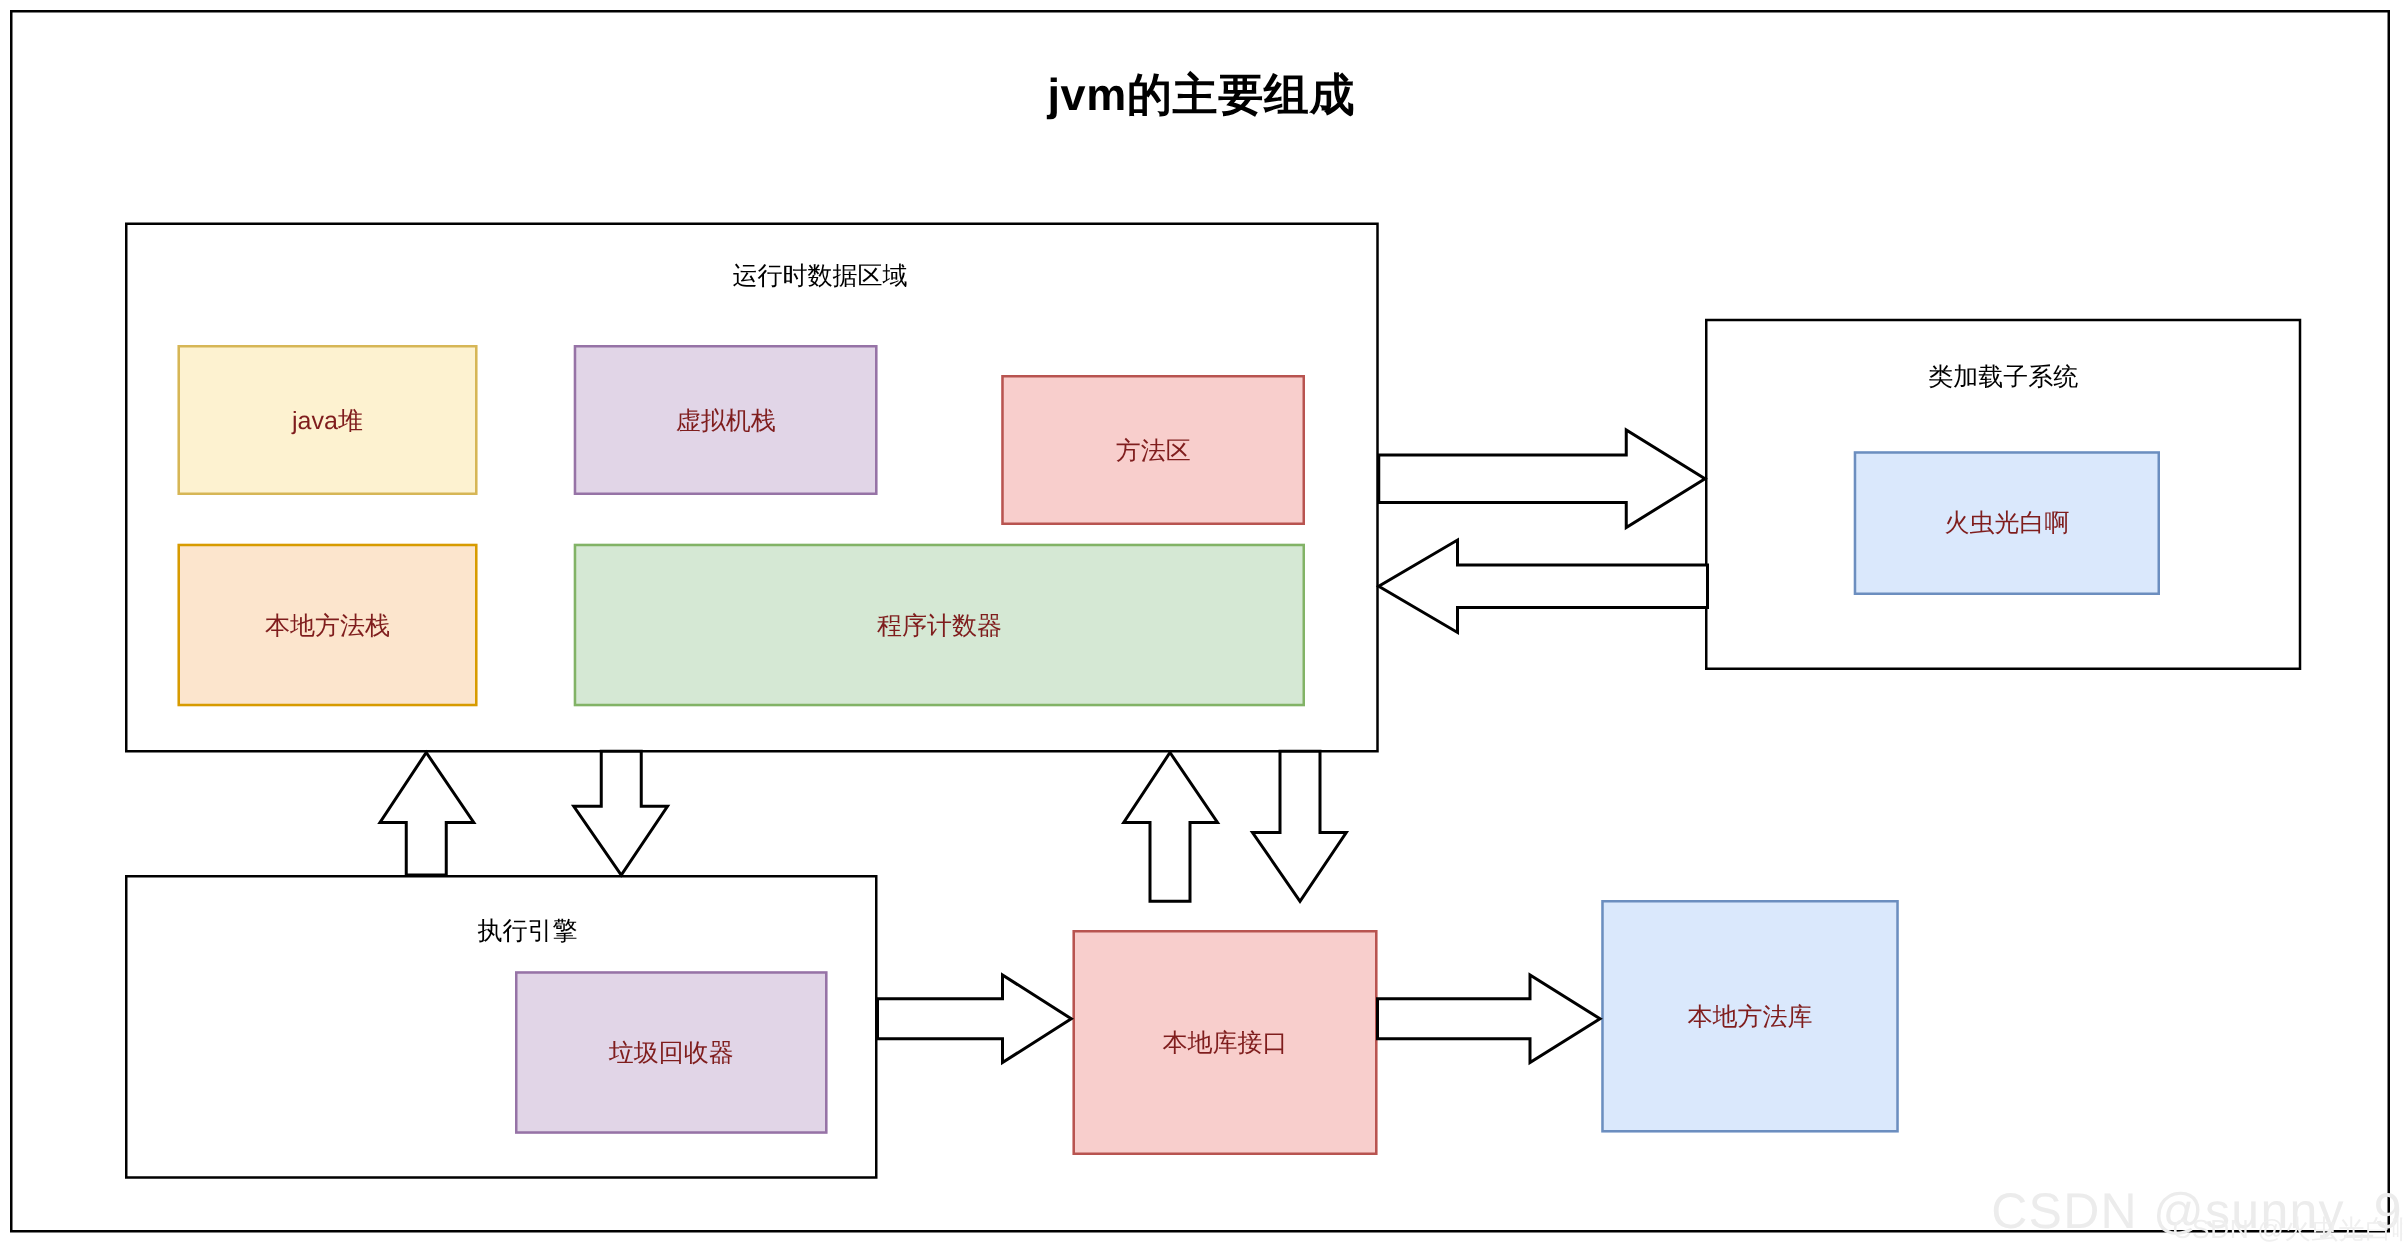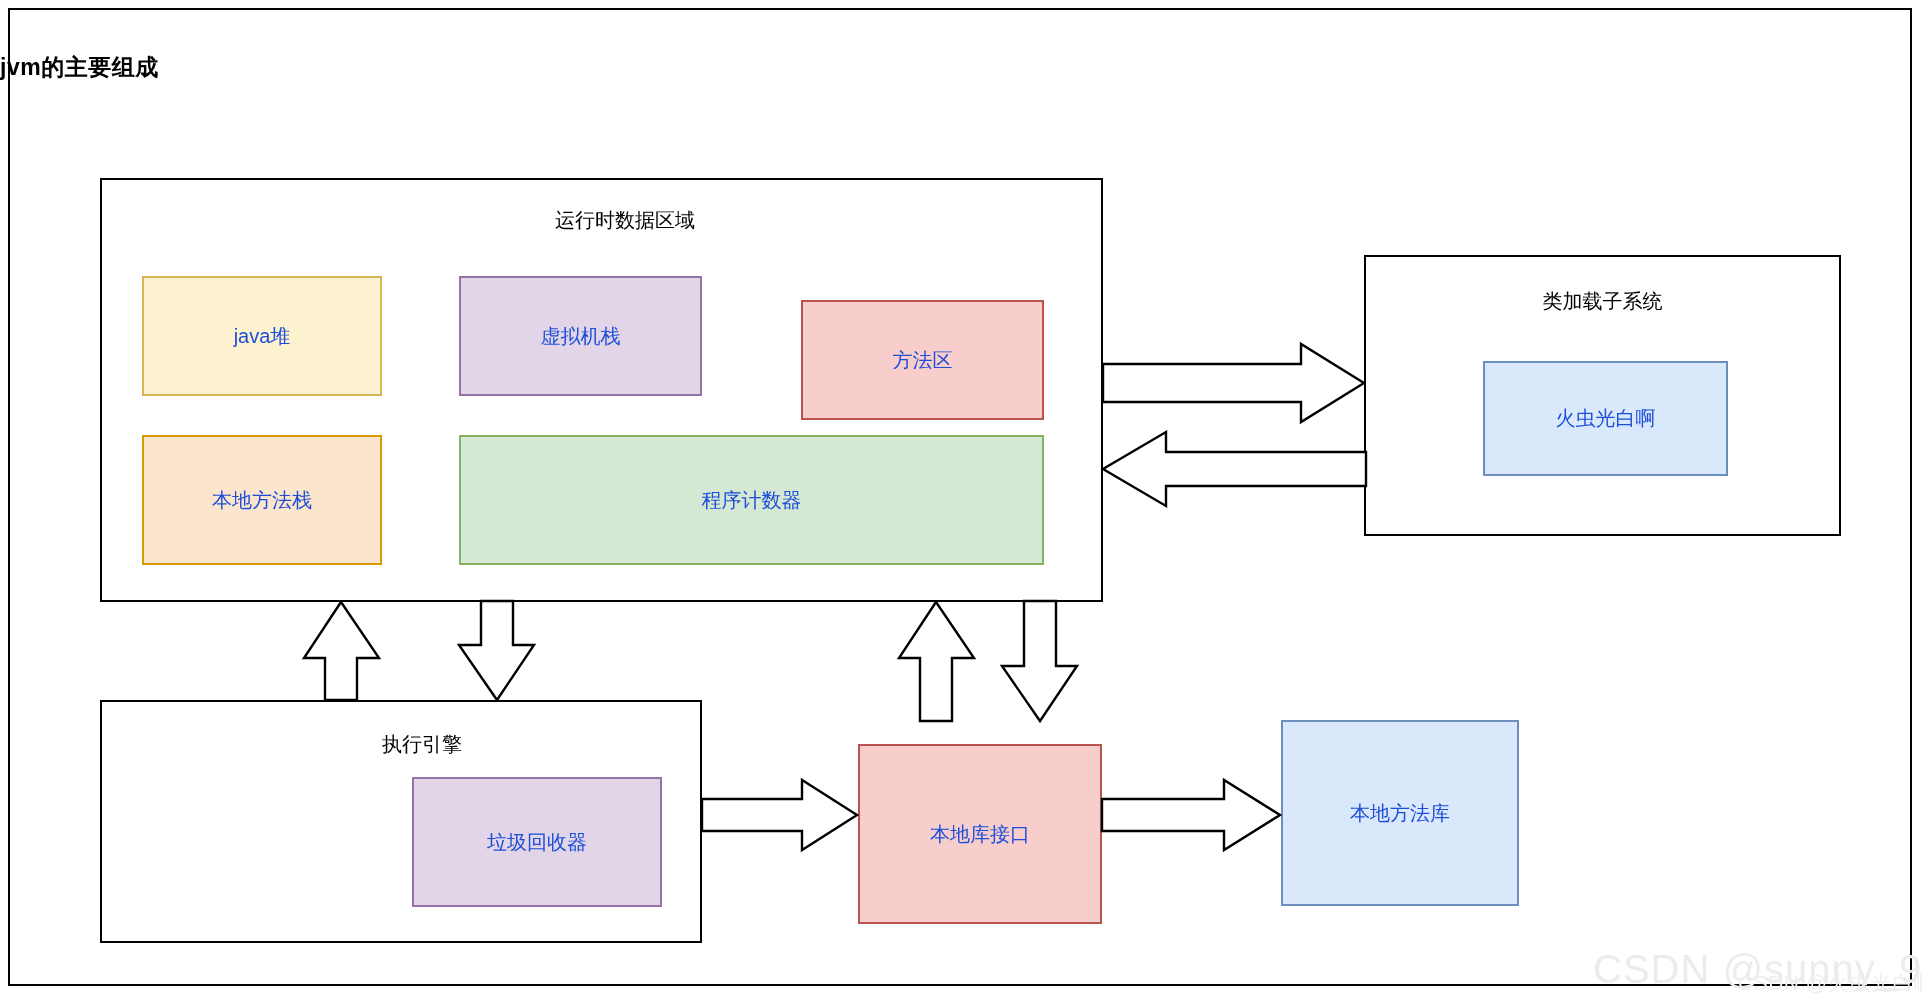--- a/index.html
+++ b/index.html
@@ -23,21 +23,22 @@
     width: 1904px;
     height: 978px;
     border: 2px solid #000000;
     box-sizing: border-box;
   }
   #diagram-title {
     position: absolute;
     left: 0;
     top: 52px;
     width: 1922px;
-    font-size: 23px;
+    text-align: center;
+    font-size: 36px;
     font-weight: bold;
     color: #000000;
     letter-spacing: 0.5px;
   }
   
   .group-box {
     position: absolute;
     background: #ffffff;
     border: 2px solid #000000;
     box-sizing: border-box;
@@ -51,21 +52,21 @@
     color: #000000;
   }
   
   .cbox {
     position: absolute;
     box-sizing: border-box;
     display: flex;
     align-items: center;
     justify-content: center;
     font-size: 20px;
-    color: #1d4ed8;
+    color: #7f1d1d;
     border-width: 2px;
     border-style: solid;
   }
   .c-yellow { background: #fdf2d0; border-color: #d6b656; }
   .c-purple { background: #e1d5e7; border-color: #9673a6; }
   .c-red    { background: #f8cecc; border-color: #b85450; margin-top: 24px; }
   .c-orange { background: #fce5cd; border-color: #d79b00; }
   .c-green  { background: #d5e8d4; border-color: #82b366; }
   .c-blue   { background: #dae8fc; border-color: #6c8ebf; }
 
@@ -92,21 +93,21 @@
 <body>
 
 <div id="canvas">
 
   <div id="outer-frame"></div>
 
   <div id="diagram-title">jvm的主要组成</div>
 
   <div class="group-box" style="left:100px; top:178px; width:1003px; height:424px;">
   </div>
-  <div class="group-label" style="left:84px; top:207px; width:1082px;">运行时数据区域</div>
+  <div class="group-label" style="left:115px; top:207px; width:1082px;">运行时数据区域</div>
 
   <div class="cbox c-yellow" style="left:142px; top:276px; width:240px; height:120px;">
     <span>java堆</span>
   </div>
 
   <div class="cbox c-purple" style="left:459px; top:276px; width:243px; height:120px;">
     <span>虚拟机栈</span>
   </div>
 
   <div class="cbox c-red" style="left:801px; top:276px; width:243px; height:120px;">

